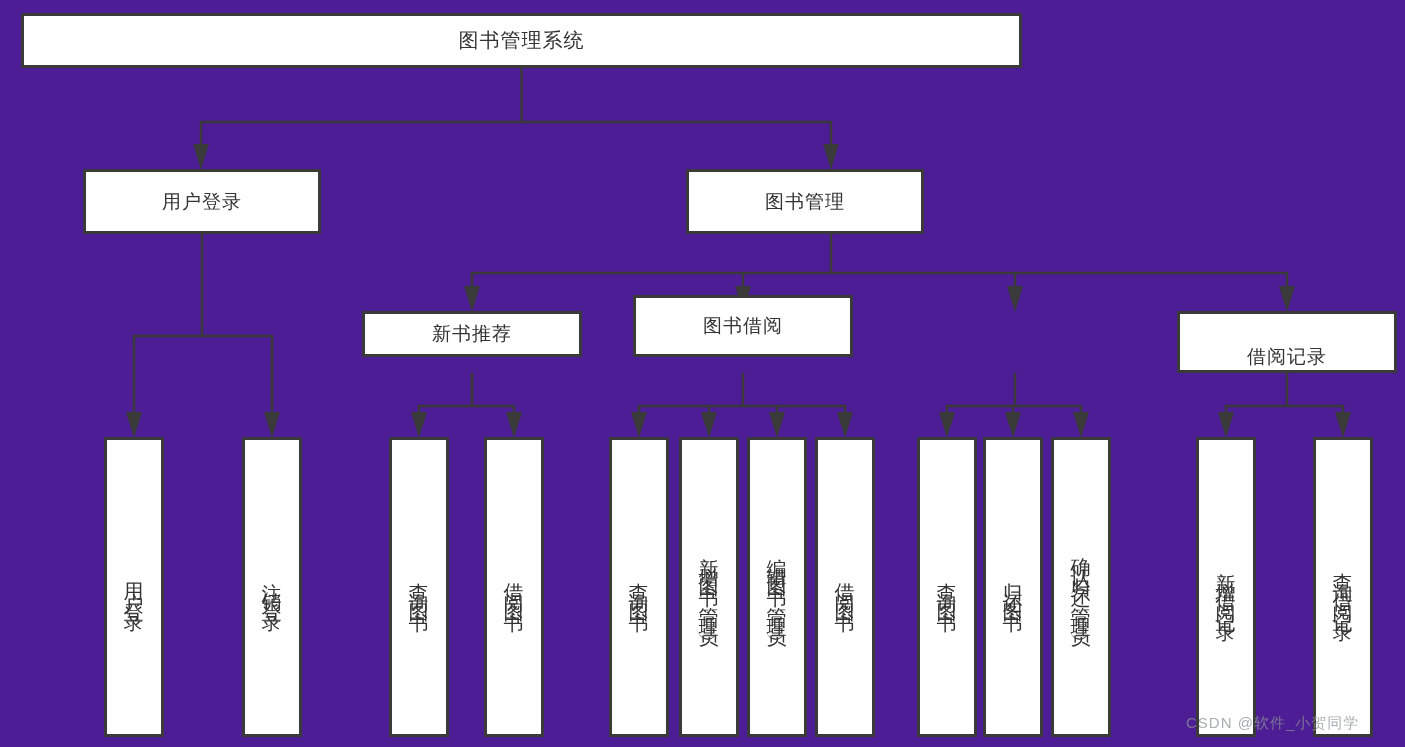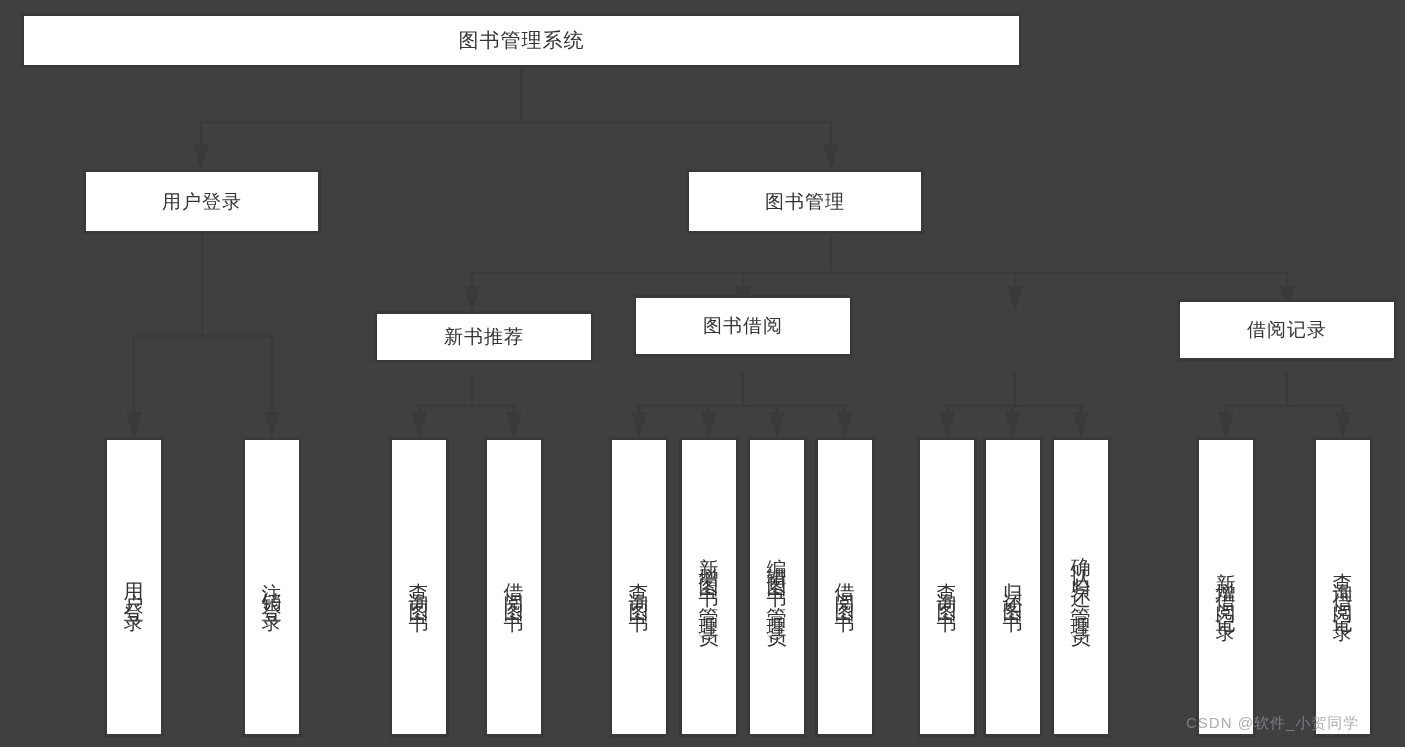--- a/index.html
+++ b/index.html
@@ -1,41 +1,41 @@
 <!DOCTYPE html>
 <html><head>
 <meta charset="utf-8">
 <style>
   html,body { margin:0; padding:0; background:#ffffff; }
   #canvas {
-    position:relative; width:1405px; height:747px; background:#404040;
+    position:relative; width:1405px; height:747px; background:#4c1d95;
     font-family:"Liberation Sans","DejaVu Sans",sans-serif; overflow:hidden;
   }
   #connectors { position:absolute; left:0; top:0; z-index:1; }
   .hbox {
     position:absolute; box-sizing:border-box; background:#ffffff;
     border:3px solid #3a3a3a; display:flex; align-items:center; justify-content:center;
     font-size:19px; color:#333333; z-index:2; letter-spacing:1px;
   }
   .vbox {
     position:absolute; box-sizing:border-box; background:#ffffff;
     border:3px solid #3a3a3a; display:flex; align-items:center; justify-content:center;
     top:437px; width:60px; height:300px; z-index:2;
   }
   .vbox span {
     writing-mode:vertical-rl; text-orientation:mixed;
     font-size:20px; letter-spacing:10px; color:#333333; line-height:1;
   }
   #root-box  { left:21px;  top:13px;  width:1001px; height:55px; font-size:20px; }
   #l2-user   { left:83px;  top:169px; width:238px; height:65px; }
   #l2-mgmt   { left:686px; top:169px; width:238px; height:65px; }
-  #l3-0 { left:374px;  top:311px; width:220px; height:52px; }
+  #l3-0 { left:362px;  top:311px; width:220px; height:46px; }
   #l3-1 { left:633px;  top:295px; width:220px; height:62px; }
   #l3-2 { left:905px;  top:311px; width:220px; height:62px; }
-  #l3-3 { left:1177px; top:299px; width:220px; height:62px; }
+  #l3-3 { left:1177px; top:311px; width:220px; height:62px;align-items:flex-end; }
   #leaf-0  { left:104px; }
   #leaf-1  { left:242px; }
   #leaf-2  { left:389px; }
   #leaf-3  { left:484px; }
   #leaf-4  { left:609px; }
   #leaf-5  { left:679px; }
   #leaf-6  { left:747px; }
   #leaf-7  { left:815px; }
   #leaf-8  { left:917px; }
   #leaf-9  { left:983px; }

